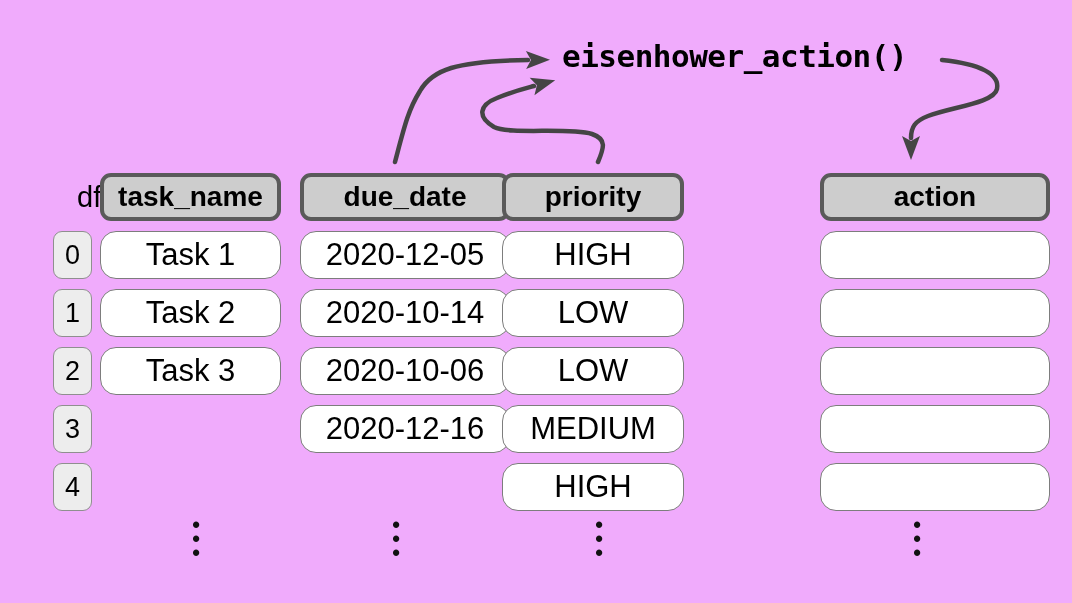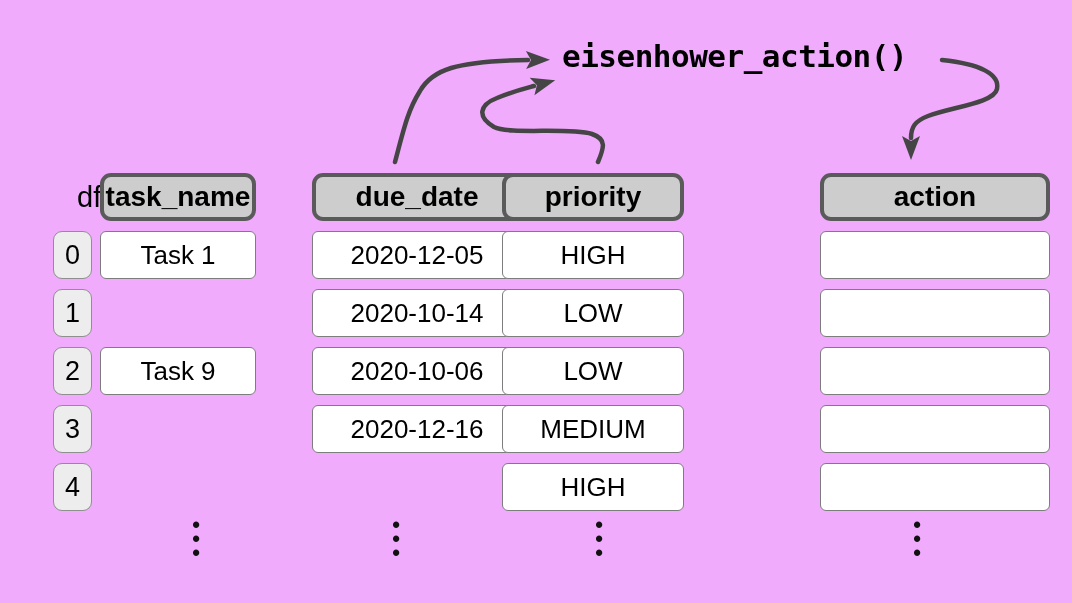--- a/index.html
+++ b/index.html
@@ -64,35 +64,35 @@
     justify-content: center;
     font-weight: bold;
     font-size: 28px;
   }
   .cell {
     position: absolute;
     height: 48px;
     box-sizing: border-box;
     background: #ffffff;
     border: 1.5px solid var(--cell-border, #7d7d7d);
-    border-radius: 6px;
+    border-radius: 16px;
     display: flex;
     align-items: center;
     justify-content: center;
-    font-size: 26px;
+    font-size: 31px;
   }
   .idx {
     background: var(--index-fill, #ededed);
     border: 1.5px solid var(--index-border, #8f8f8f);
     border-radius: 9px;
     font-size: 27px;
   }
   .col-idx  { left: 53px;  width: 39px;  }
-  .col-task { left: 100px; width: 156px; }
-  .col-due  { left: 312px; width: 210px; }
+  .col-task { left: 100px; width: 181px; }
+  .col-due  { left: 300px; width: 210px; }
   .col-pri  { left: 502px; width: 182px; }
   .col-act  { left: 820px; width: 230px; }
   .row-0 { top: 231px; }
   .row-1 { top: 289px; }
   .row-2 { top: 347px; }
   .row-3 { top: 405px; }
   .row-4 { top: 463px; }
   .dots {
     position: absolute;
     top: 518px;
@@ -133,26 +133,27 @@
   <div class="hdr col-pri">priority</div>
   <div class="hdr col-act">action</div>
 
   <div class="cell idx col-idx row-0">0</div>
   <div class="cell col-task row-0">Task 1</div>
   <div class="cell col-due row-0">2020-12-05</div>
   <div class="cell col-pri row-0">HIGH</div>
   <div class="cell col-act row-0"></div>
 
   <div class="cell idx col-idx row-1">1</div>
+  <div class="cell col-task row-1">Task 2</div>
   <div class="cell col-due row-1">2020-10-14</div>
   <div class="cell col-pri row-1">LOW</div>
   <div class="cell col-act row-1"></div>
 
   <div class="cell idx col-idx row-2">2</div>
-  <div class="cell col-task row-2">Task 9</div>
+  <div class="cell col-task row-2">Task 3</div>
   <div class="cell col-due row-2">2020-10-06</div>
   <div class="cell col-pri row-2">LOW</div>
   <div class="cell col-act row-2"></div>
 
   <div class="cell idx col-idx row-3">3</div>
   <div class="cell col-due row-3">2020-12-16</div>
   <div class="cell col-pri row-3">MEDIUM</div>
   <div class="cell col-act row-3"></div>
 
   <div class="cell idx col-idx row-4">4</div>

